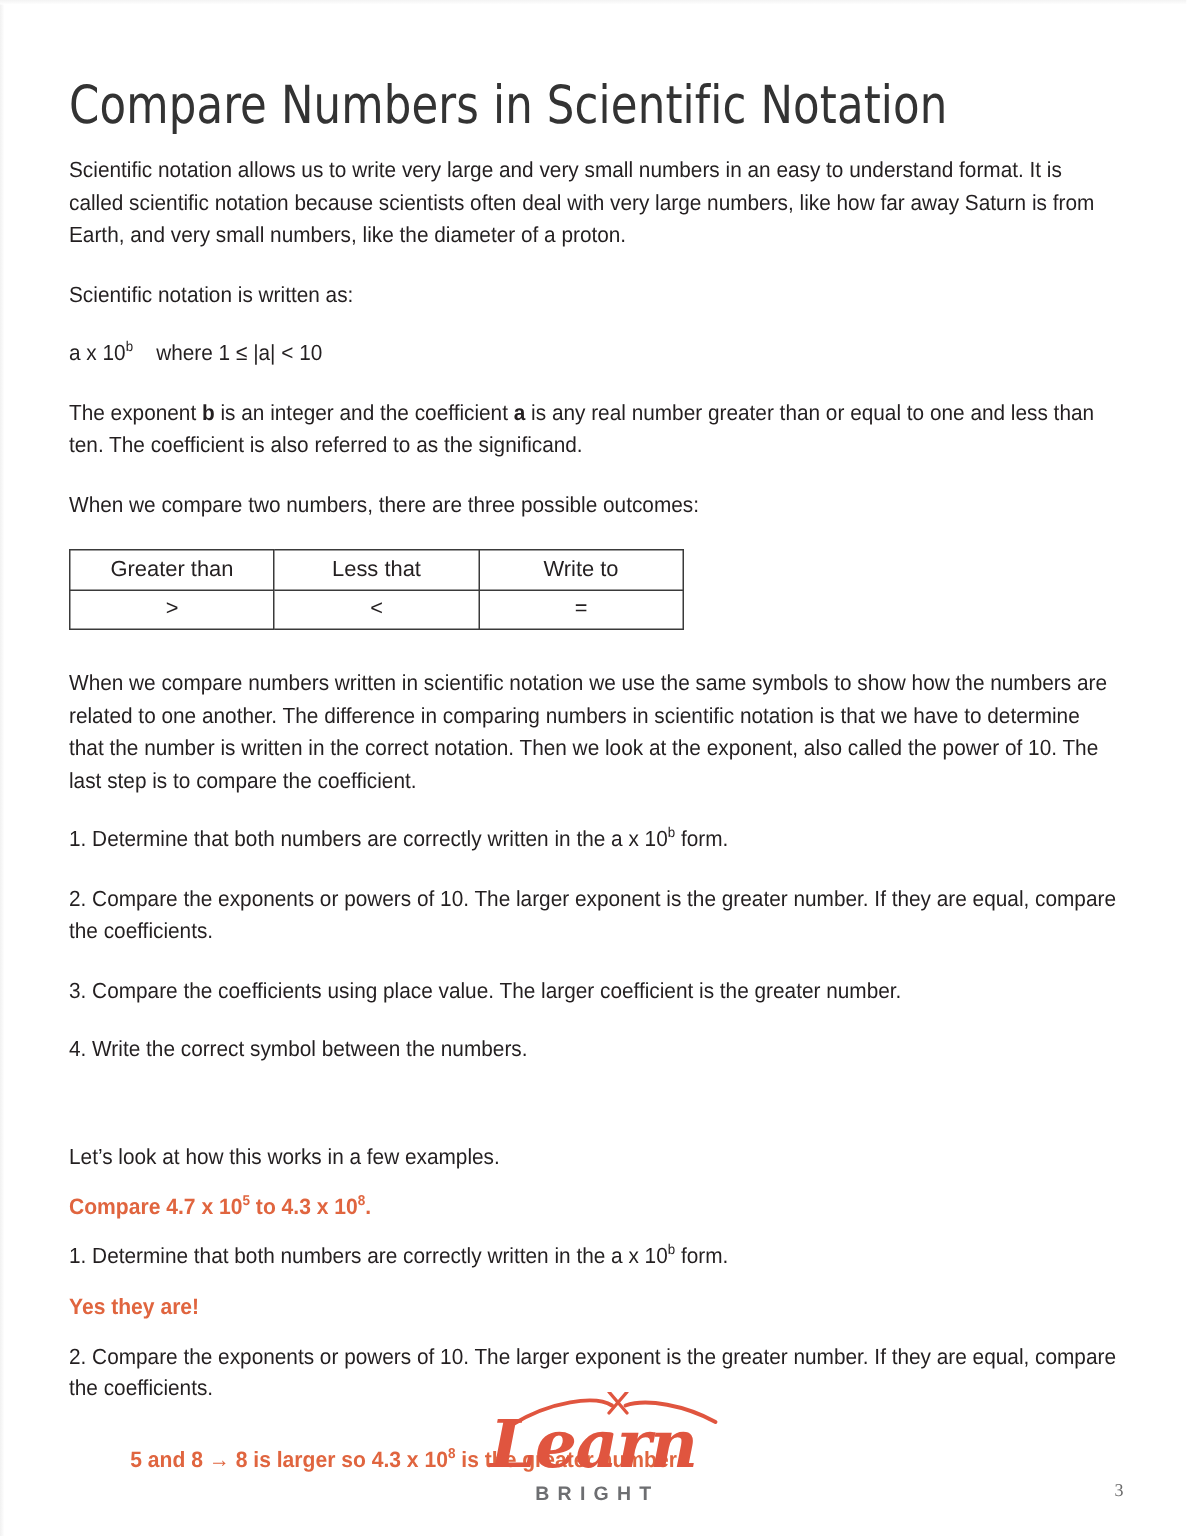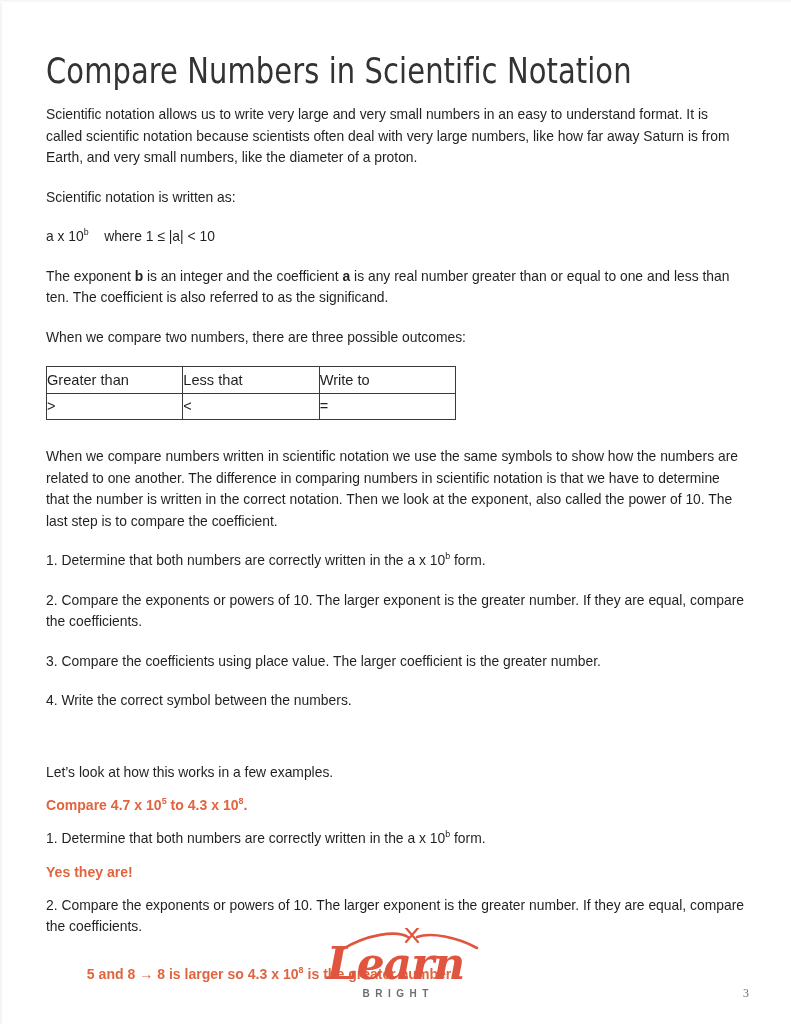--- a/index.html
+++ b/index.html
@@ -86,21 +86,21 @@
 
   
   .cmp-table {
     border-collapse: collapse;
     width: 410px;
     margin: 0;
     table-layout: fixed;
   }
   .cmp-table td {
     border: 1px solid #3a3a3a;
-    text-align: left;
+    text-align: center;
     font-size: 14.6px;
     line-height: 18px;
     padding: 3px 0 4px 0;
     color: #231f20;
     height: 19px;
   }
   .cmp-table tr.symbols td {
     font-size: 14.5px;
     padding: 2px 0 4px 0;
   }
@@ -156,21 +156,21 @@
     letter-spacing: -1px;
   }
   .logo-bright {
     position: absolute;
     top: 60px;
     left: 0;
     width: 170px;
     text-align: center;
     font-family: "Liberation Sans", sans-serif;
     font-weight: 700;
-    font-size: 10px;
+    font-size: 13px;
     letter-spacing: 5.5px;
     text-indent: 5.5px;
     color: #6d6e71;
   }
 
   .page-number {
     position: absolute;
     right: 42px;
     top: 986px;
     font-size: 12px;

